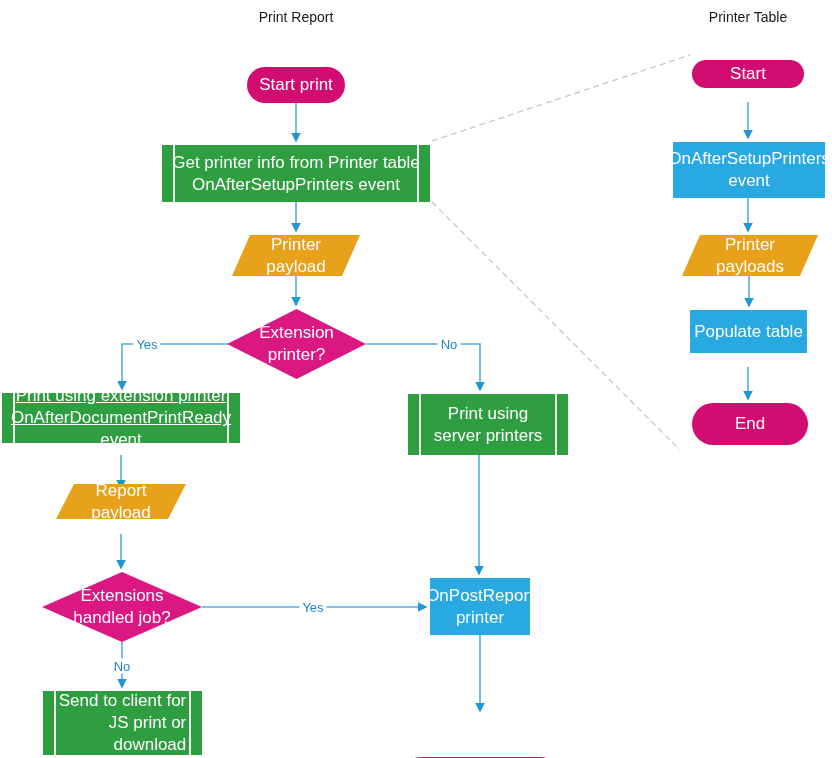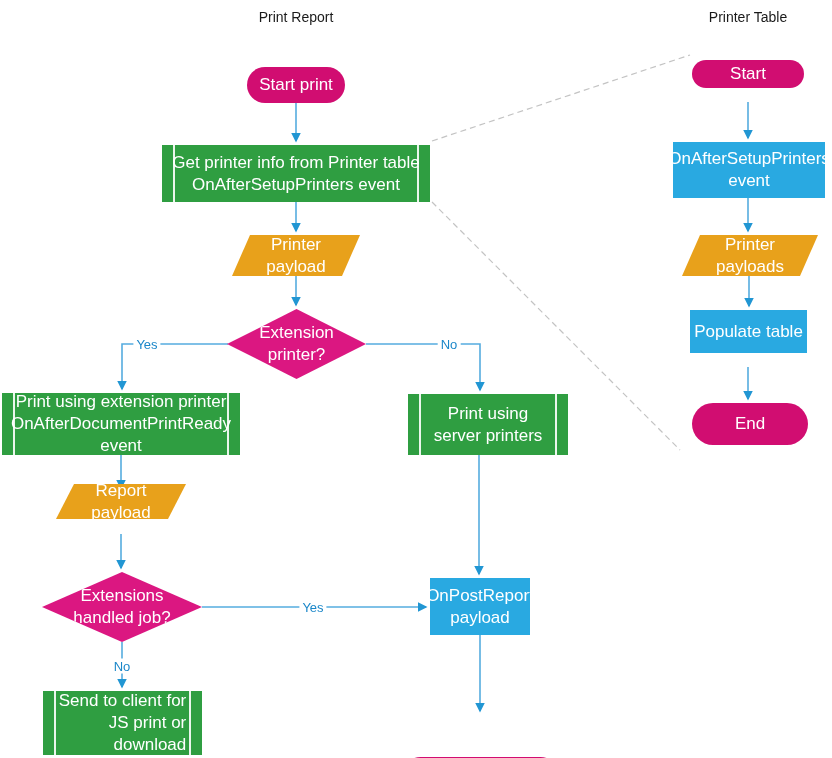--- a/index.html
+++ b/index.html
@@ -106,39 +106,39 @@
 
   <div class="shape process" style="left:162px; top:145px; width:268px; height:57px;">Get printer info from Printer table
 OnAfterSetupPrinters event</div>
 
   <div class="shape para" style="left:232px; top:235px; width:128px; height:41px;">Printer
 payload</div>
 
   <div class="shape diamond" style="left:227px; top:309px; width:139px; height:70px;">Extension
 printer?</div>
 
-  <div class="shape process" style="left:2px; top:393px; width:238px; height:62px;">Print using extension printer
+  <div class="shape process" style="left:2px; top:393px; width:238px; height:50px;text-decoration:underline;">Print using extension printer
 OnAfterDocumentPrintReady
 event</div>
 
   <div class="shape para" style="left:56px; top:484px; width:130px; height:35px;">Report
 payload</div>
 
   <div class="shape diamond" style="left:42px; top:572px; width:160px; height:70px;">Extensions
 handled job?</div>
 
   <div class="shape process" style="left:43px; top:691px; width:159px; height:64px;text-align:right;">Send to client for
 JS print or
 download</div>
 
   <div class="shape process" style="left:408px; top:394px; width:160px; height:61px;">Print using
 server printers</div>
 
   <div class="shape bluebox" style="left:430px; top:578px; width:100px; height:57px;">OnPostReport
-payload</div>
+printer</div>
 
   <div class="shape pill" style="left:402px; top:715px; width:157px; height:37px;margin-top:42px;">Send to printer</div>
 
   <div class="edge-label" style="left:147px; top:344px;">Yes</div>
   <div class="edge-label" style="left:449px; top:344px;">No</div>
   <div class="edge-label" style="left:313px; top:607px;">Yes</div>
   <div class="edge-label" style="left:122px; top:666px;">No</div>
 
   <div class="flow-title" style="left:748px; top:9px;">Printer Table</div>
 

